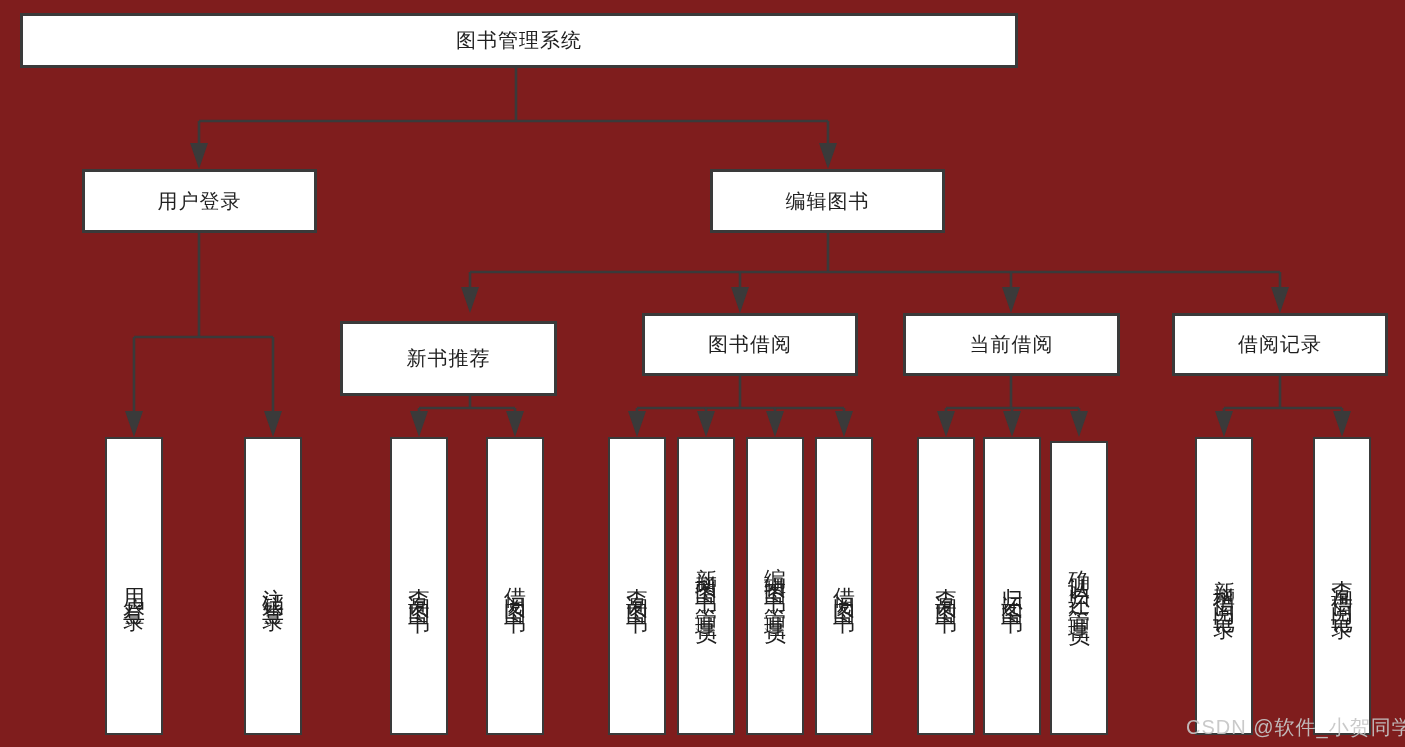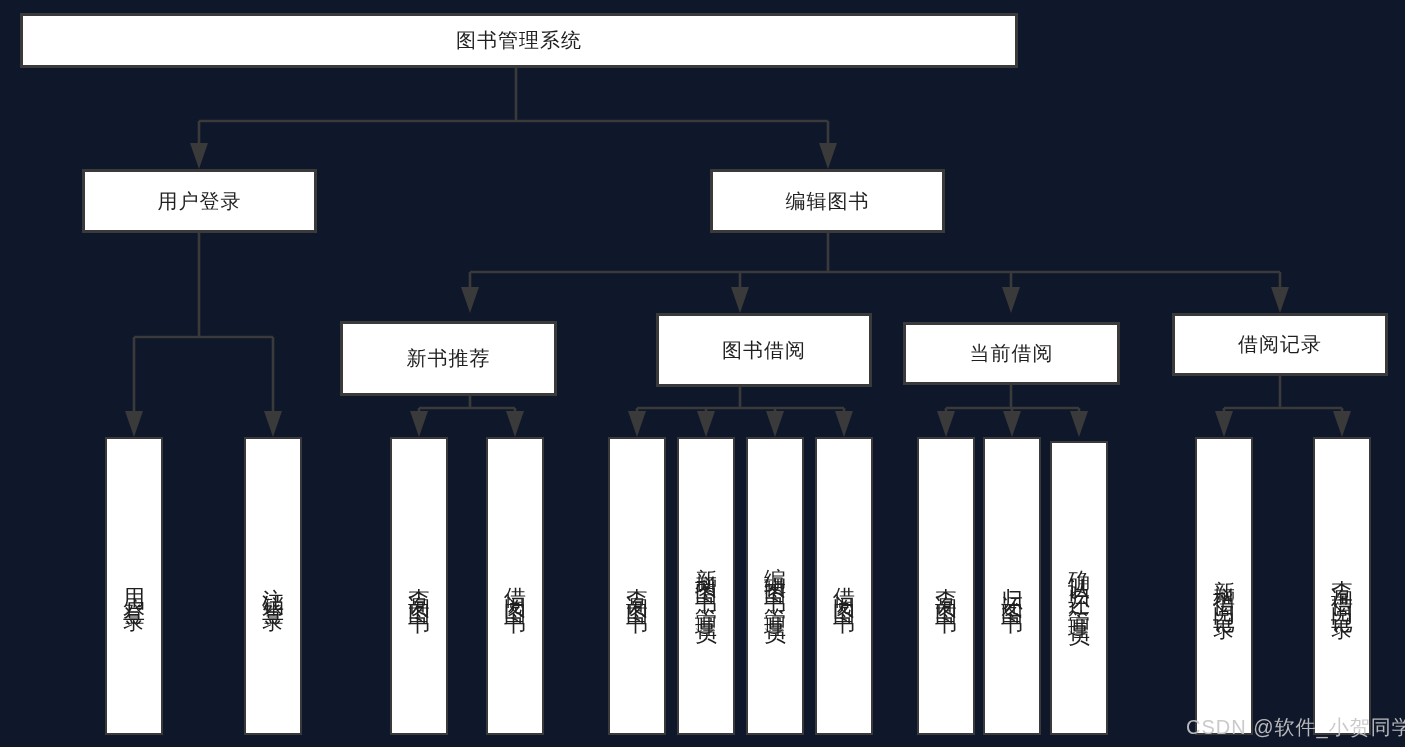--- a/index.html
+++ b/index.html
@@ -8,21 +8,21 @@
     background: #ffffff;
     width: 1405px;
     height: 747px;
     overflow: hidden;
     font-family: "Liberation Sans", sans-serif;
   }
   .stage {
     position: relative;
     width: 1405px;
     height: 747px;
-    background: #0f172a;
+    background: #7f1d1d;
   }
   svg.connectors {
     position: absolute;
     left: 0; top: 0;
     width: 1405px;
     height: 747px;
   }
   .node {
     position: absolute;
     background: #ffffff;
@@ -142,24 +142,24 @@
   <div class="node" style="left:82px; top:169px; width:235px; height:64px;">
     <span class="hlabel">用户登录</span>
   </div>
   <div class="node" style="left:710px; top:169px; width:235px; height:64px;">
     <span class="hlabel">编辑图书</span>
   </div>
 
   <div class="node" style="left:340px; top:313px; width:217px; height:75px;margin-top:8px;">
     <span class="hlabel">新书推荐</span>
   </div>
-  <div class="node" style="left:656px; top:313px; width:216px; height:74px;">
+  <div class="node" style="left:642px; top:313px; width:216px; height:63px;">
     <span class="hlabel">图书借阅</span>
   </div>
-  <div class="node" style="left:903px; top:322px; width:217px; height:63px;align-items:center;">
+  <div class="node" style="left:903px; top:313px; width:217px; height:63px;align-items:center;">
     <span class="hlabel">当前借阅</span>
   </div>
   <div class="node" style="left:1172px; top:313px; width:216px; height:63px;">
     <span class="hlabel">借阅记录</span>
   </div>
 
   <div class="node vnode" style="left:105px; top:437px; width:58px; height:298px;">
     <span class="vlabel">用户登录</span>
   </div>
   <div class="node vnode" style="left:244px; top:437px; width:58px; height:298px;">

